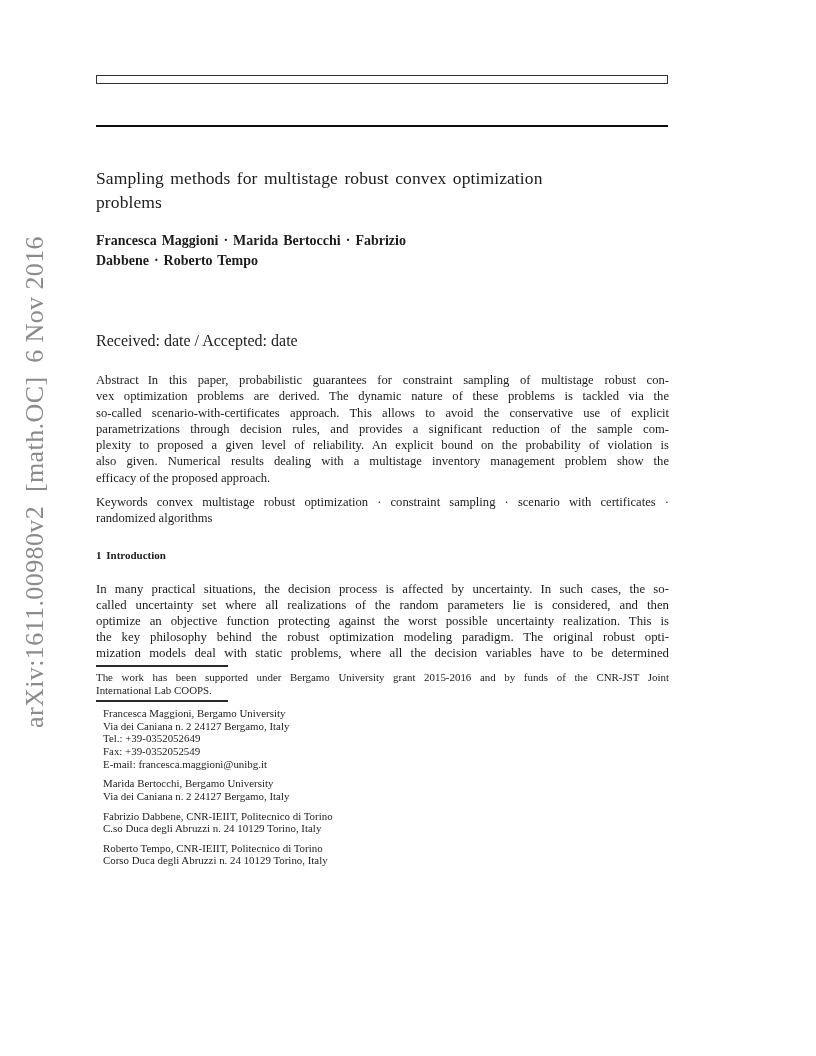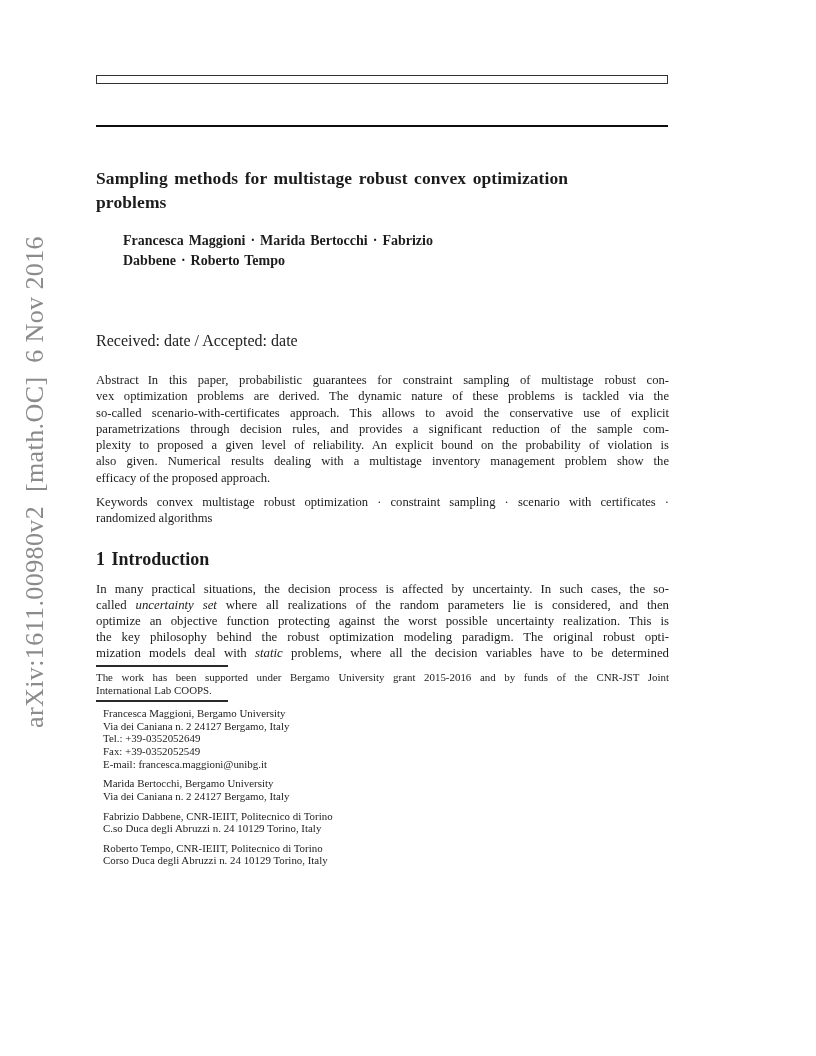--- a/index.html
+++ b/index.html
@@ -43,54 +43,53 @@
     width: 572px;
     height: 2.4px;
     background: #0d0d0d;
   }
 
   .col { position: absolute; left: 96px; width: 573px; }
 
   .title {
     top: 167px;
     font-size: 17.5px;
-    font-weight: bold;
+    font-weight: normal;
     line-height: 23.5px;
     word-spacing: 2px;
     letter-spacing: 0.1px;
   }
   .authors {
     top: 231px;
     font-size: 14px;
     font-weight: bold;
     line-height: 19.5px;
     word-spacing: 1.5px;
-    margin-left: 27px;
   }
   .received {
     top: 332px;
     font-size: 16px;
     color: #222222;
   }
 
   .abstract { top: 372px; font-size: 12.6px; }
   .abstract .line { line-height: 16.25px; }
   .keywords { top: 494px; font-size: 12.6px; }
   .keywords .line { line-height: 16.25px; }
   .blabel { font-weight: normal; margin-right: 9px; }
 
   .intro-heading {
     top: 549px;
-    font-size: 18px;
+    font-size: 11px;
     font-weight: bold;
     word-spacing: 2px;
   }
   .intro { top: 581px; font-size: 12.8px; }
   .intro .line { line-height: 16.1px; }
-  .intro .em { font-style: italic; }
+  .intro .em { }
 
   
   .jline { text-align: justify; text-align-last: justify; }
   .lline { text-align: left; }
 
   .fn-rule {
     position: absolute;
     left: 96px;
     width: 132px;
     height: 1.7px;

